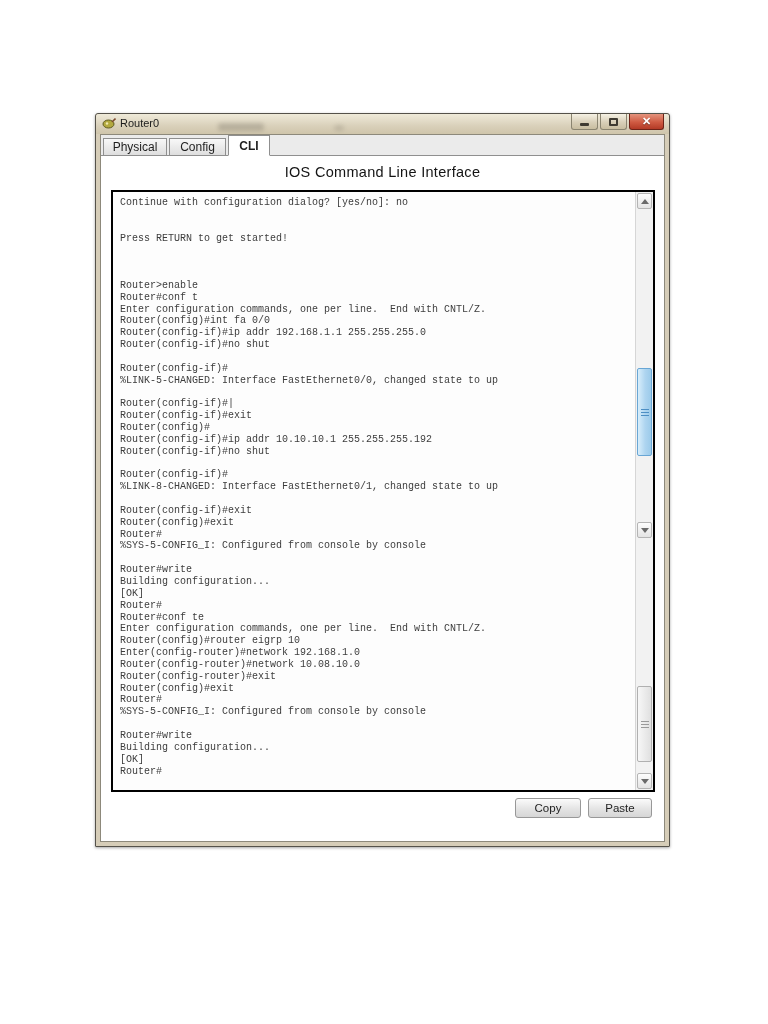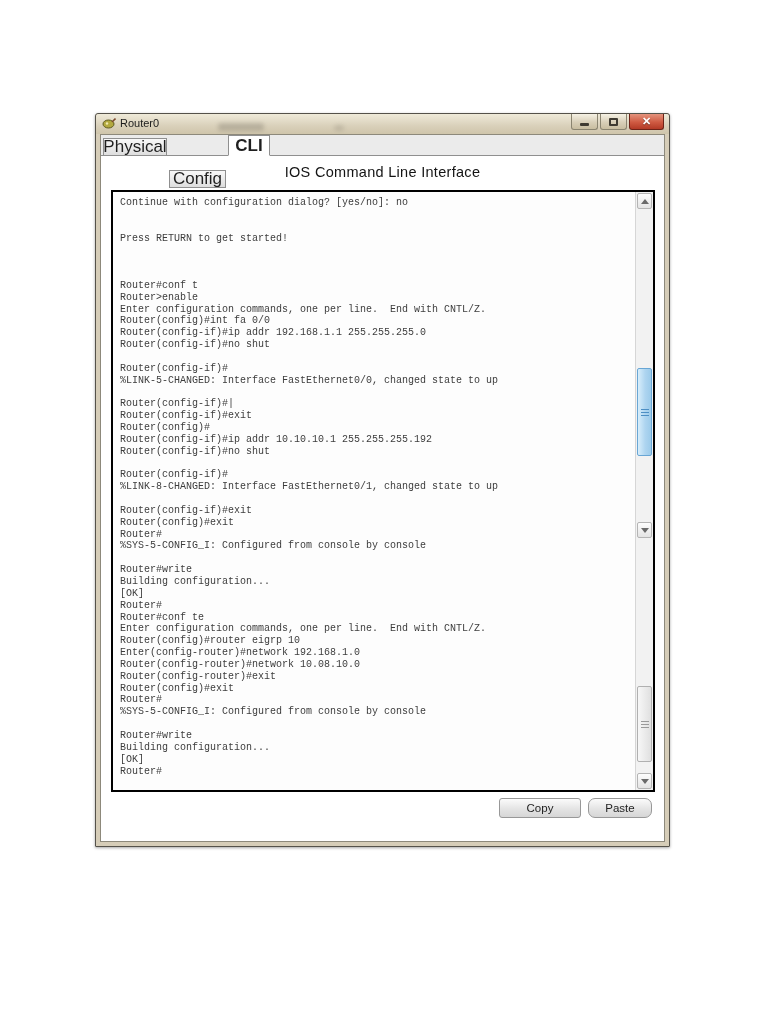--- a/index.html
+++ b/index.html
@@ -29,25 +29,25 @@
   .glyph-min { width:9px; height:3px; background:#3f3b32; border-radius:1px; margin-top:5px; }
   .glyph-max { width:9px; height:8px; border:2px solid #3f3b32; border-radius:1px; }
   .glyph-close { color:#fff; font-size:11px; font-weight:bold; line-height:1; text-shadow:0 1px 1px rgba(0,0,0,.4); }
 
   
   .client { position:absolute; left:4px; right:4px; top:20px; bottom:4px;
             background:#ffffff; border:1px solid #8d897b; }
 
   .tabbar { position:absolute; left:0; right:0; top:0; height:21px;
             background:#ebebeb; border-bottom:1px solid #8f8f8f; }
-  .tab { position:absolute; top:3px; height:18px; padding:0 12px; font-size:17px; color:#1f1f1f;
+  .tab { position:absolute; top:3px; height:18px; padding:0 12px; font-size:12px; color:#1f1f1f;
          background:linear-gradient(#f8f8f8,#dedede); border:1px solid #8f8f8f;
          display:flex; align-items:center; justify-content:center; cursor:default; }
   .tab.t0 { left:2px;  width:64px; }
-  .tab.t1 { left:68px; width:57px;margin-top:32px; }
+  .tab.t1 { left:68px; width:57px; }
   .tab.active { top:0; height:21px; background:#ffffff; border-bottom:1px solid #ffffff; left:127px; width:42px; z-index:2;font-weight:bold; }
 
   .heading { position:absolute; left:0; right:0; top:29px; text-align:center;
              font-size:14.5px; color:#141414; letter-spacing:.3px; }
 
   
   .terminal { position:absolute; left:10px; right:9px; top:55px; height:602px;
               border:2px solid #000; background:#fdfdfd; overflow:hidden; }
   .term-text { position:absolute; left:0; top:0; right:18px; bottom:0;
                padding:5px 2px 0 7px; font-family:"Liberation Mono","DejaVu Sans Mono",monospace;
@@ -67,22 +67,22 @@
                 border:1px solid #68a6d5; }
   .thumb.blue i { display:block; width:8px; height:1px; background:#4d8fc4; }
   .thumb.gray { top:494px; height:76px; background:linear-gradient(90deg,#f7f7f7,#e0e0e0);
                 border:1px solid #b0b0b0; }
   .thumb.gray i { display:block; width:8px; height:1px; background:#9a9a9a; }
 
   
   .actionbtn { position:absolute; top:663px; height:20px; font-size:11.5px; color:#1f1f1f;
                background:linear-gradient(#fbfbfb,#e2e2e2 60%,#d6d6d6); border:1px solid #989898;
                border-radius:3px; display:flex; align-items:center; justify-content:center; cursor:default; }
-  .copy  { right:83px; width:82px; }
-  .paste { right:12px; width:64px;border-radius:7px; }
+  .copy  { right:83px; width:66px; }
+  .paste { right:12px; width:64px; }
 
   
   .caption { position:absolute; left:0; right:0; top:850px; text-align:center;
              font-size:12.5px; font-weight:bold; color:#050505; }
 </style>
 </head>
 <body>
 
 <div class="stage">
   <div class="window">
@@ -121,22 +121,22 @@
 
       <div class="terminal">
         <div class="term-text" id="term-text">
             <div class="tline">Continue with configuration dialog? [yes/no]: no</div>
             <div class="tline"></div>
             <div class="tline"></div>
             <div class="tline">Press RETURN to get started!</div>
             <div class="tline"></div>
             <div class="tline"></div>
             <div class="tline"></div>
+            <div class="tline">Router&gt;enable</div>
             <div class="tline">Router#conf t</div>
-            <div class="tline">Router&gt;enable</div>
             <div class="tline">Enter configuration commands, one per line.  End with CNTL/Z.</div>
             <div class="tline">Router(config)#int fa 0/0</div>
             <div class="tline">Router(config-if)#ip addr 192.168.1.1 255.255.255.0</div>
             <div class="tline">Router(config-if)#no shut</div>
             <div class="tline"></div>
             <div class="tline">Router(config-if)#</div>
             <div class="tline">%LINK-5-CHANGED: Interface FastEthernet0/0, changed state to up</div>
             <div class="tline"></div>
             <div class="tline">Router(config-if)#|</div>
             <div class="tline">Router(config-if)#exit</div>

